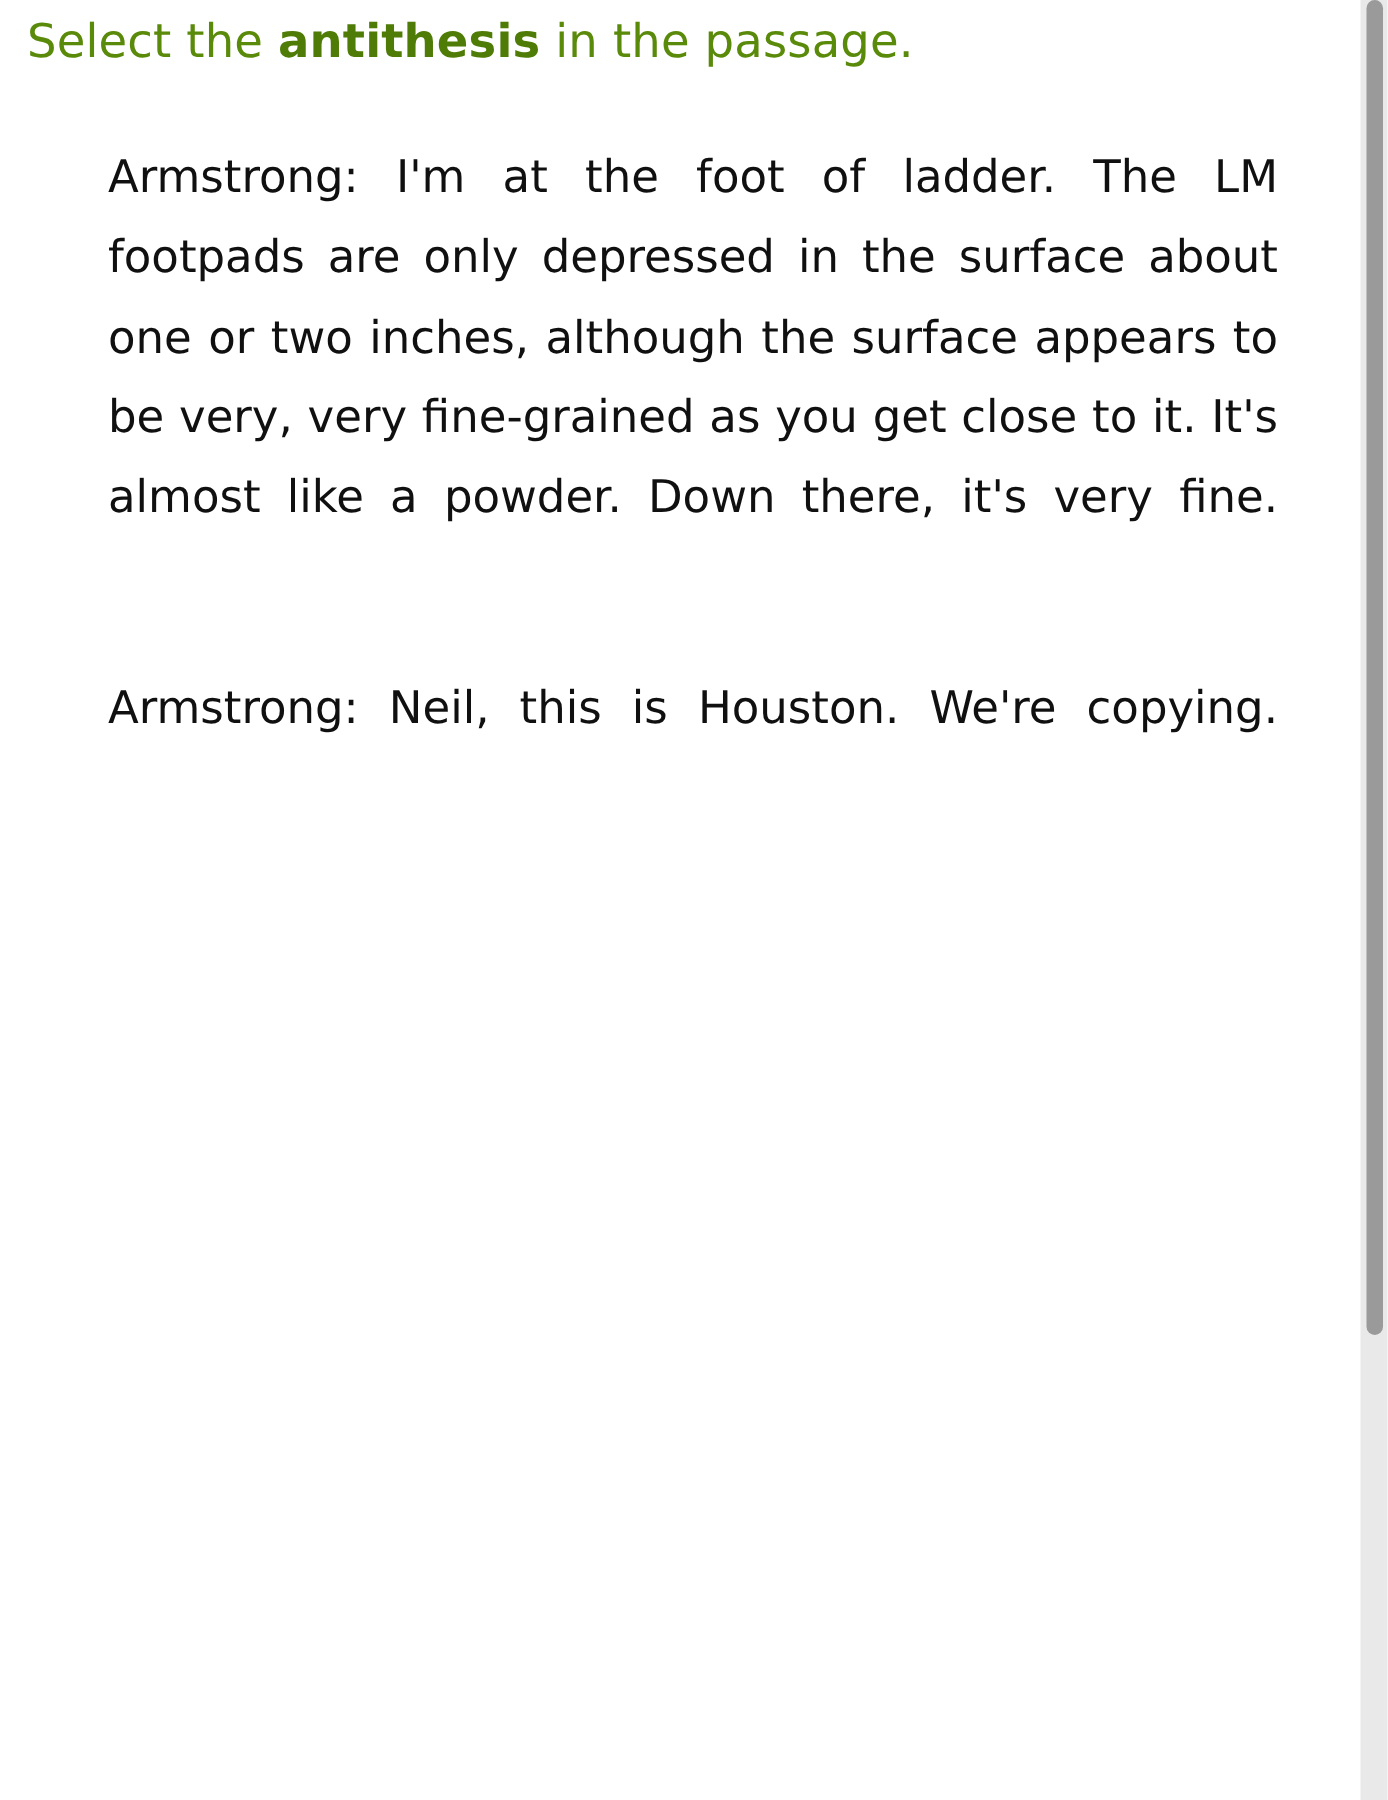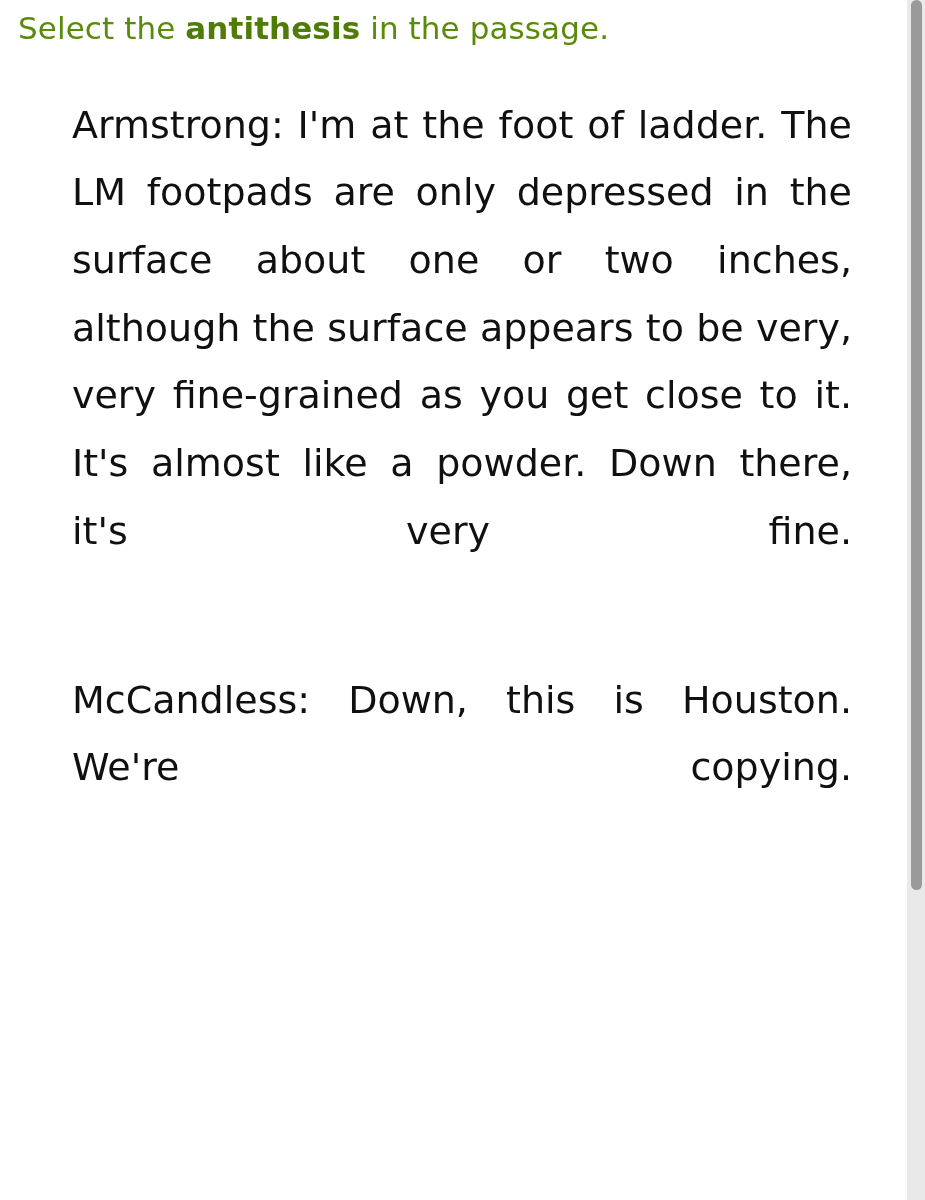--- a/index.html
+++ b/index.html
@@ -31,21 +31,21 @@
   .prompt .bold {
     font-weight: bold;
     color: #4e7c06;
   }
   .passage {
     margin: 42px 70px 0 72px;
     width: 780px;
     box-sizing: border-box;
   }
   .para {
-    font-size: 38px;
+    font-size: 30px;
     line-height: 1.78;
     color: #101010;
     text-align: justify;
     text-justify: inter-word;
     margin: 0 0 34px 0;
     hyphens: none;
   }
   .para:last-child {
     margin-bottom: 0;
   }
@@ -78,20 +78,20 @@
 <body>
 
 <div class="page">
 
   <div class="prompt">
     <span>Select the </span><span class="bold">antithesis</span><span> in the passage.</span>
   </div>
 
   <div class="passage">
     <p class="para">Armstrong: I'm at the foot of ladder. The LM footpads are only depressed in the surface about one or two inches, although the surface appears to be very, very fine-grained as you get close to it. It's almost like a powder. Down there, it's very fine.</p>
-    <p class="para">McCandless: Down, this is Houston. We're copying.</p>
+    <p class="para">Armstrong: Neil, this is Houston. We're copying.</p>
   </div>
 
   <div class="scrollbar-track">
     <div class="scrollbar-thumb"></div>
   </div>
 
 </div>
 
 </body></html>

